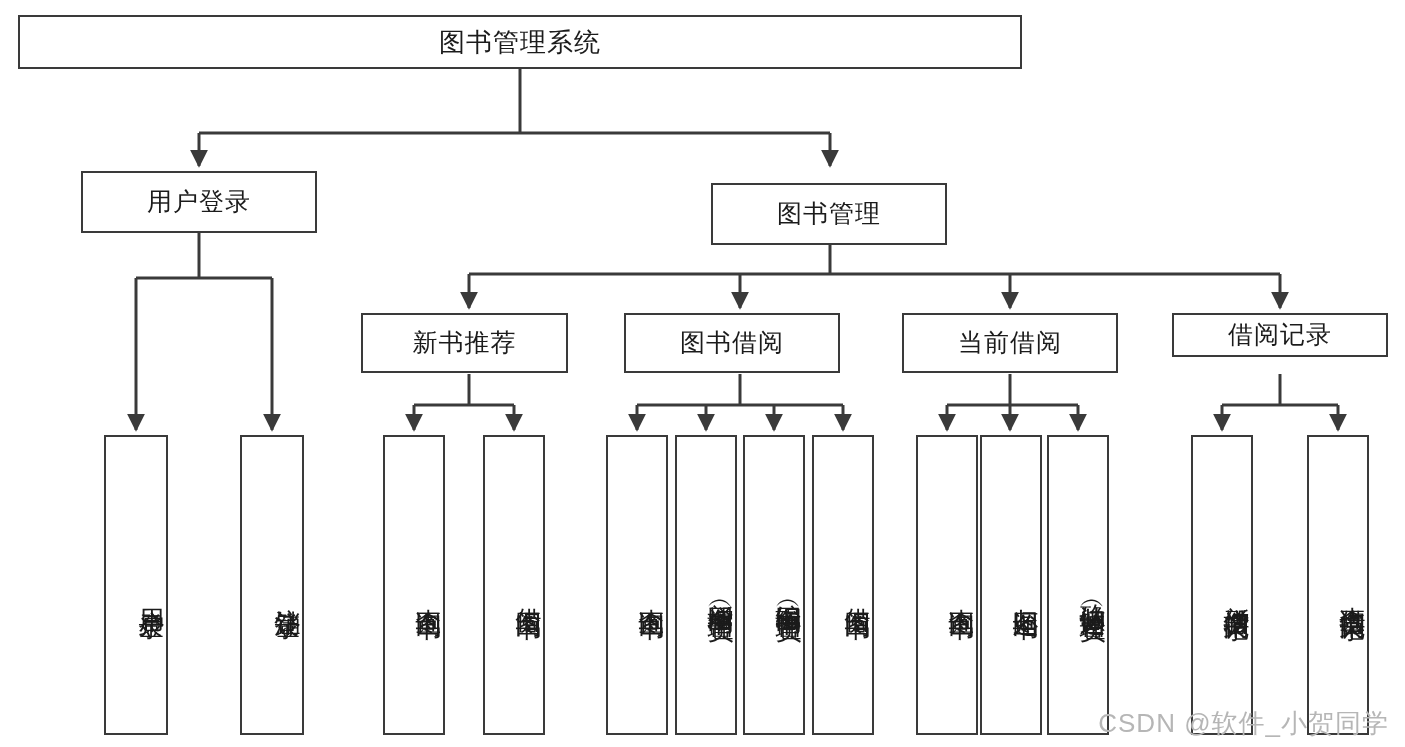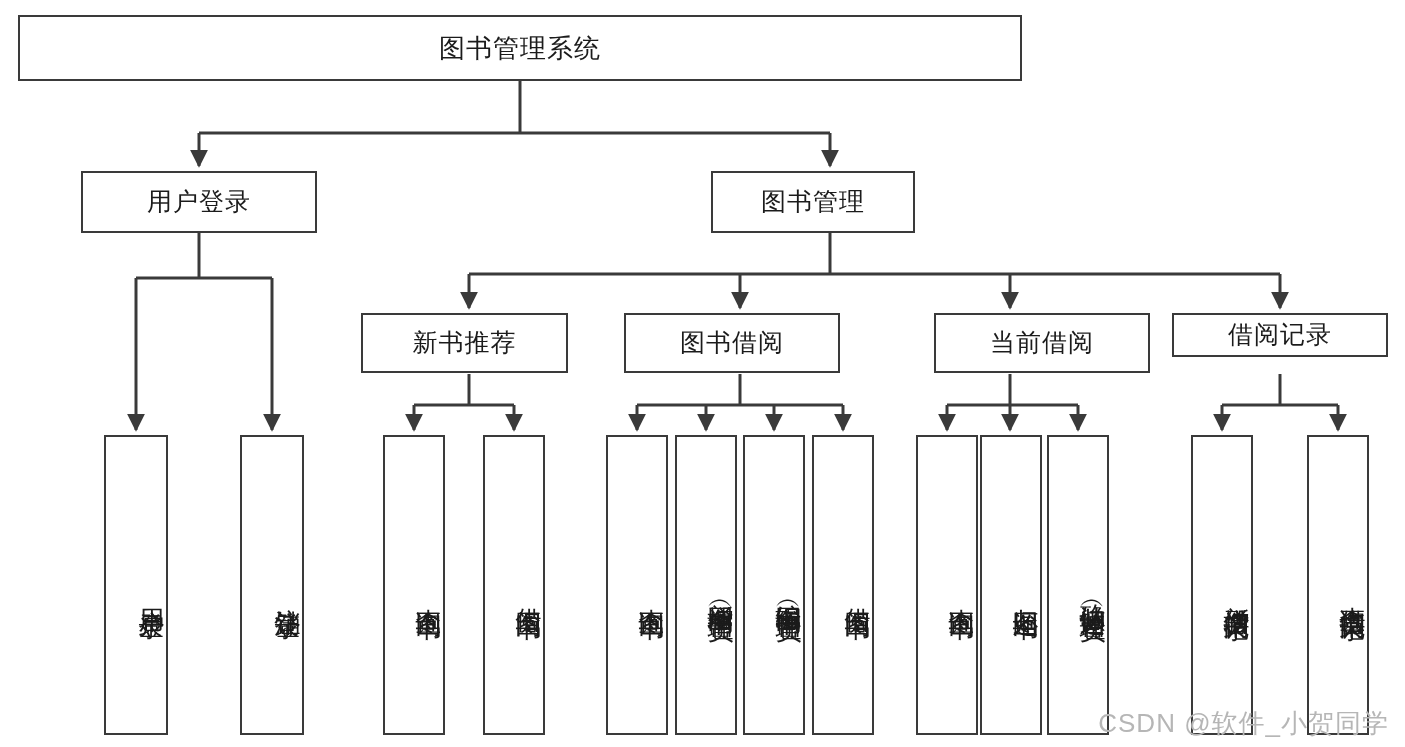--- a/index.html
+++ b/index.html
@@ -119,28 +119,28 @@
       <path d="M 1010 405 L 1010 430" marker-end="url(#arrow)"></path>
       <path d="M 1078 405 L 1078 430" marker-end="url(#arrow)"></path>
 
       <path d="M 1280 374 L 1280 405"></path>
       <path d="M 1222 405 L 1338 405"></path>
       <path d="M 1222 405 L 1222 430" marker-end="url(#arrow)"></path>
       <path d="M 1338 405 L 1338 430" marker-end="url(#arrow)"></path>
     </g>
   </svg>
 
-  <div class="node h root" style="left:18px; top:15px; width:1004px; height:66px;">图书管理系统</div>
+  <div class="node h root" style="left:18px; top:15px; width:1004px; height:54px;">图书管理系统</div>
 
   <div class="node h" style="left:81px; top:171px; width:236px; height:62px;">用户登录</div>
-  <div class="node h" style="left:711px; top:171px; width:204px; height:62px;text-align:center;">图书管理</div>
+  <div class="node h" style="left:711px; top:183px; width:236px; height:62px;text-align:center;">图书管理</div>
 
   <div class="node h" style="left:361px; top:313px; width:207px; height:60px;">新书推荐</div>
   <div class="node h" style="left:624px; top:313px; width:216px; height:60px;">图书借阅</div>
-  <div class="node h" style="left:934px; top:313px; width:216px; height:60px;">当前借阅</div>
+  <div class="node h" style="left:902px; top:313px; width:216px; height:60px;">当前借阅</div>
   <div class="node h" style="left:1172px; top:313px; width:216px; height:44px;">借阅记录</div>
 
   <div class="node v" style="left:104px; top:435px; width:64px; height:300px;">
     <span>用户登录</span>
   </div>
   <div class="node v" style="left:240px; top:435px; width:64px; height:300px;">
     <span>注销登录</span>
   </div>
 
   <div class="node v" style="left:383px; top:435px; width:62px; height:300px;">

